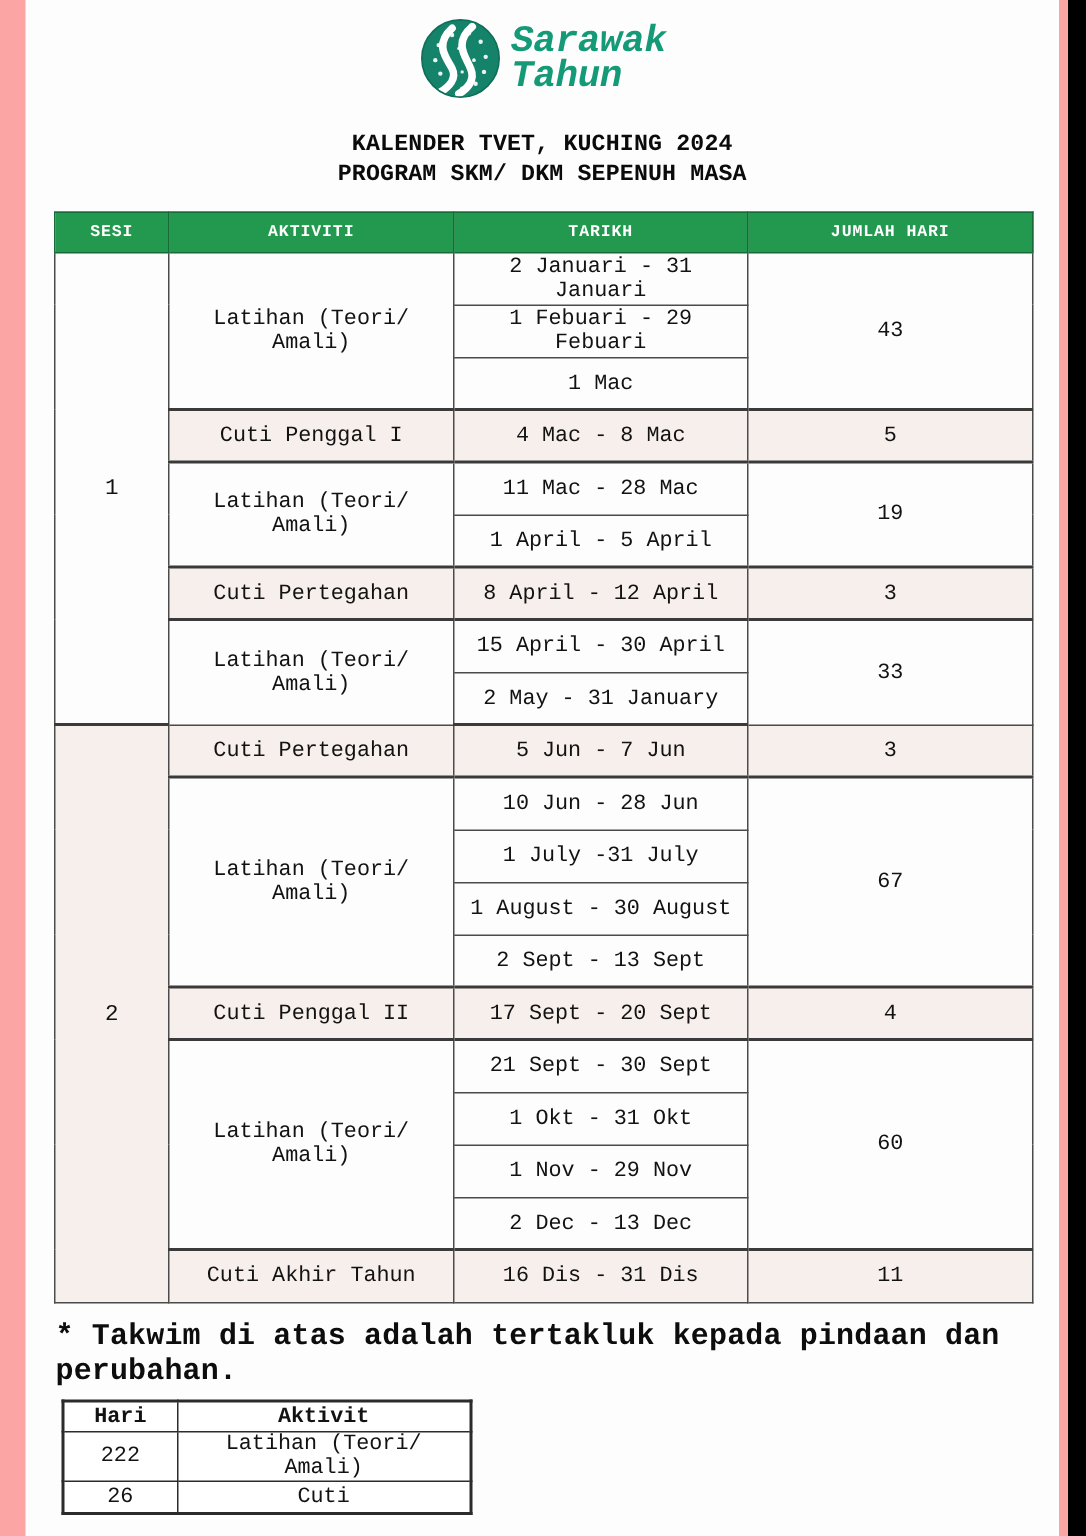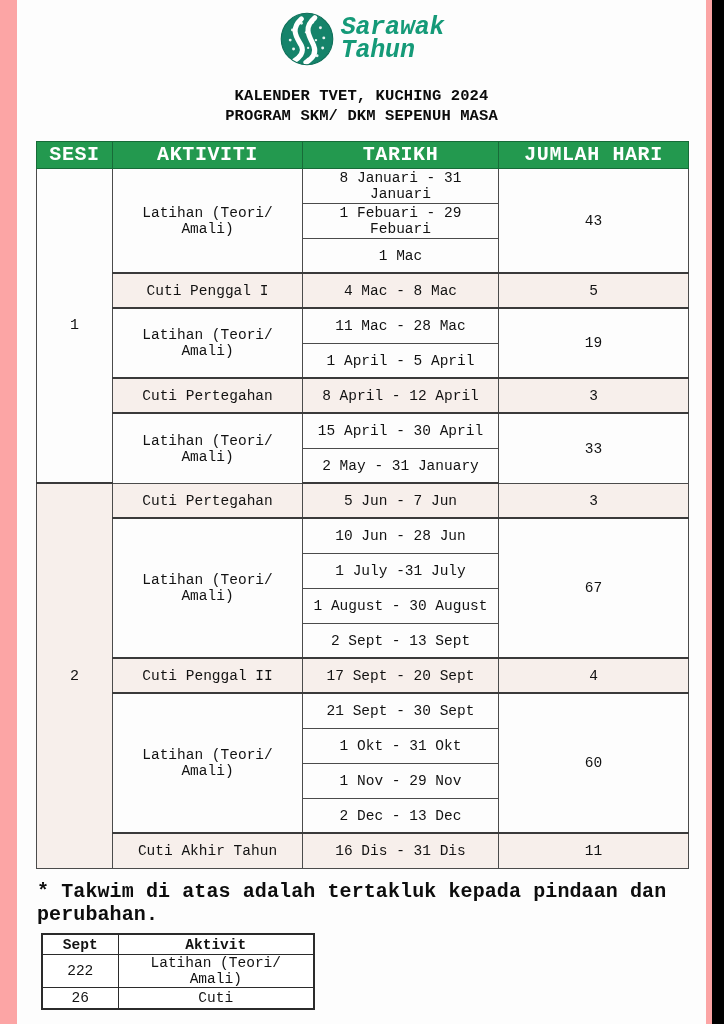--- a/index.html
+++ b/index.html
@@ -72,21 +72,21 @@
   table.cal th, table.cal td {
     border: 1px solid #4b4b4b;
     text-align: center;
     vertical-align: middle;
     padding: 0 2px;
   }
   table.cal thead th {
     background: #23994f;
     color: #ffffff;
     font-weight: bold;
-    font-size: 20px;
+    font-size: 11px;
     letter-spacing: 0.6px;
     height: 27px;
     border-color: #176b38;
   }
   .c-sesi   { width: 76px; }
   .c-akt    { width: 190px; }
   .c-tar    { width: 196px; }
   .c-jum    { width: 190px; }
 
   td.sesi {
@@ -189,21 +189,21 @@
             <th>SESI</th>
             <th>AKTIVITI</th>
             <th>TARIKH</th>
             <th>JUMLAH HARI</th>
           </tr>
         </thead>
         <tbody>
             <tr>
               <td class="sesi sesi-top" rowspan="9">1</td>
               <td class="actv" rowspan="3">Latihan (Teori/ Amali)</td>
-              <td class="date">8 Januari - 31 Januari</td>
+              <td class="date">2 Januari - 31 Januari</td>
               <td class="days" rowspan="3">43</td>
             </tr>
             <tr>
               <td class="date">1 Febuari - 29 Febuari</td>
             </tr>
             <tr>
               <td class="date">1 Mac</td>
             </tr>
             <tr class="cuti sep-top">
               <td class="actv" rowspan="1">Cuti Penggal I</td>
@@ -282,21 +282,21 @@
     <div class="note">* Takwim di atas adalah tertakluk kepada pindaan dan perubahan.</div>
 
     <div class="sum-wrap">
       <table class="sum">
         <colgroup>
             <col class="s-hari">
             <col class="s-akt">
           </colgroup>
         <thead>
           <tr>
-            <th>Sept</th>
+            <th>Hari</th>
             <th>Aktivit</th>
           </tr>
         </thead>
         <tbody>
             <tr>
               <td>222</td>
               <td>Latihan (Teori/ Amali)</td>
             </tr>
             <tr>
               <td>26</td>

